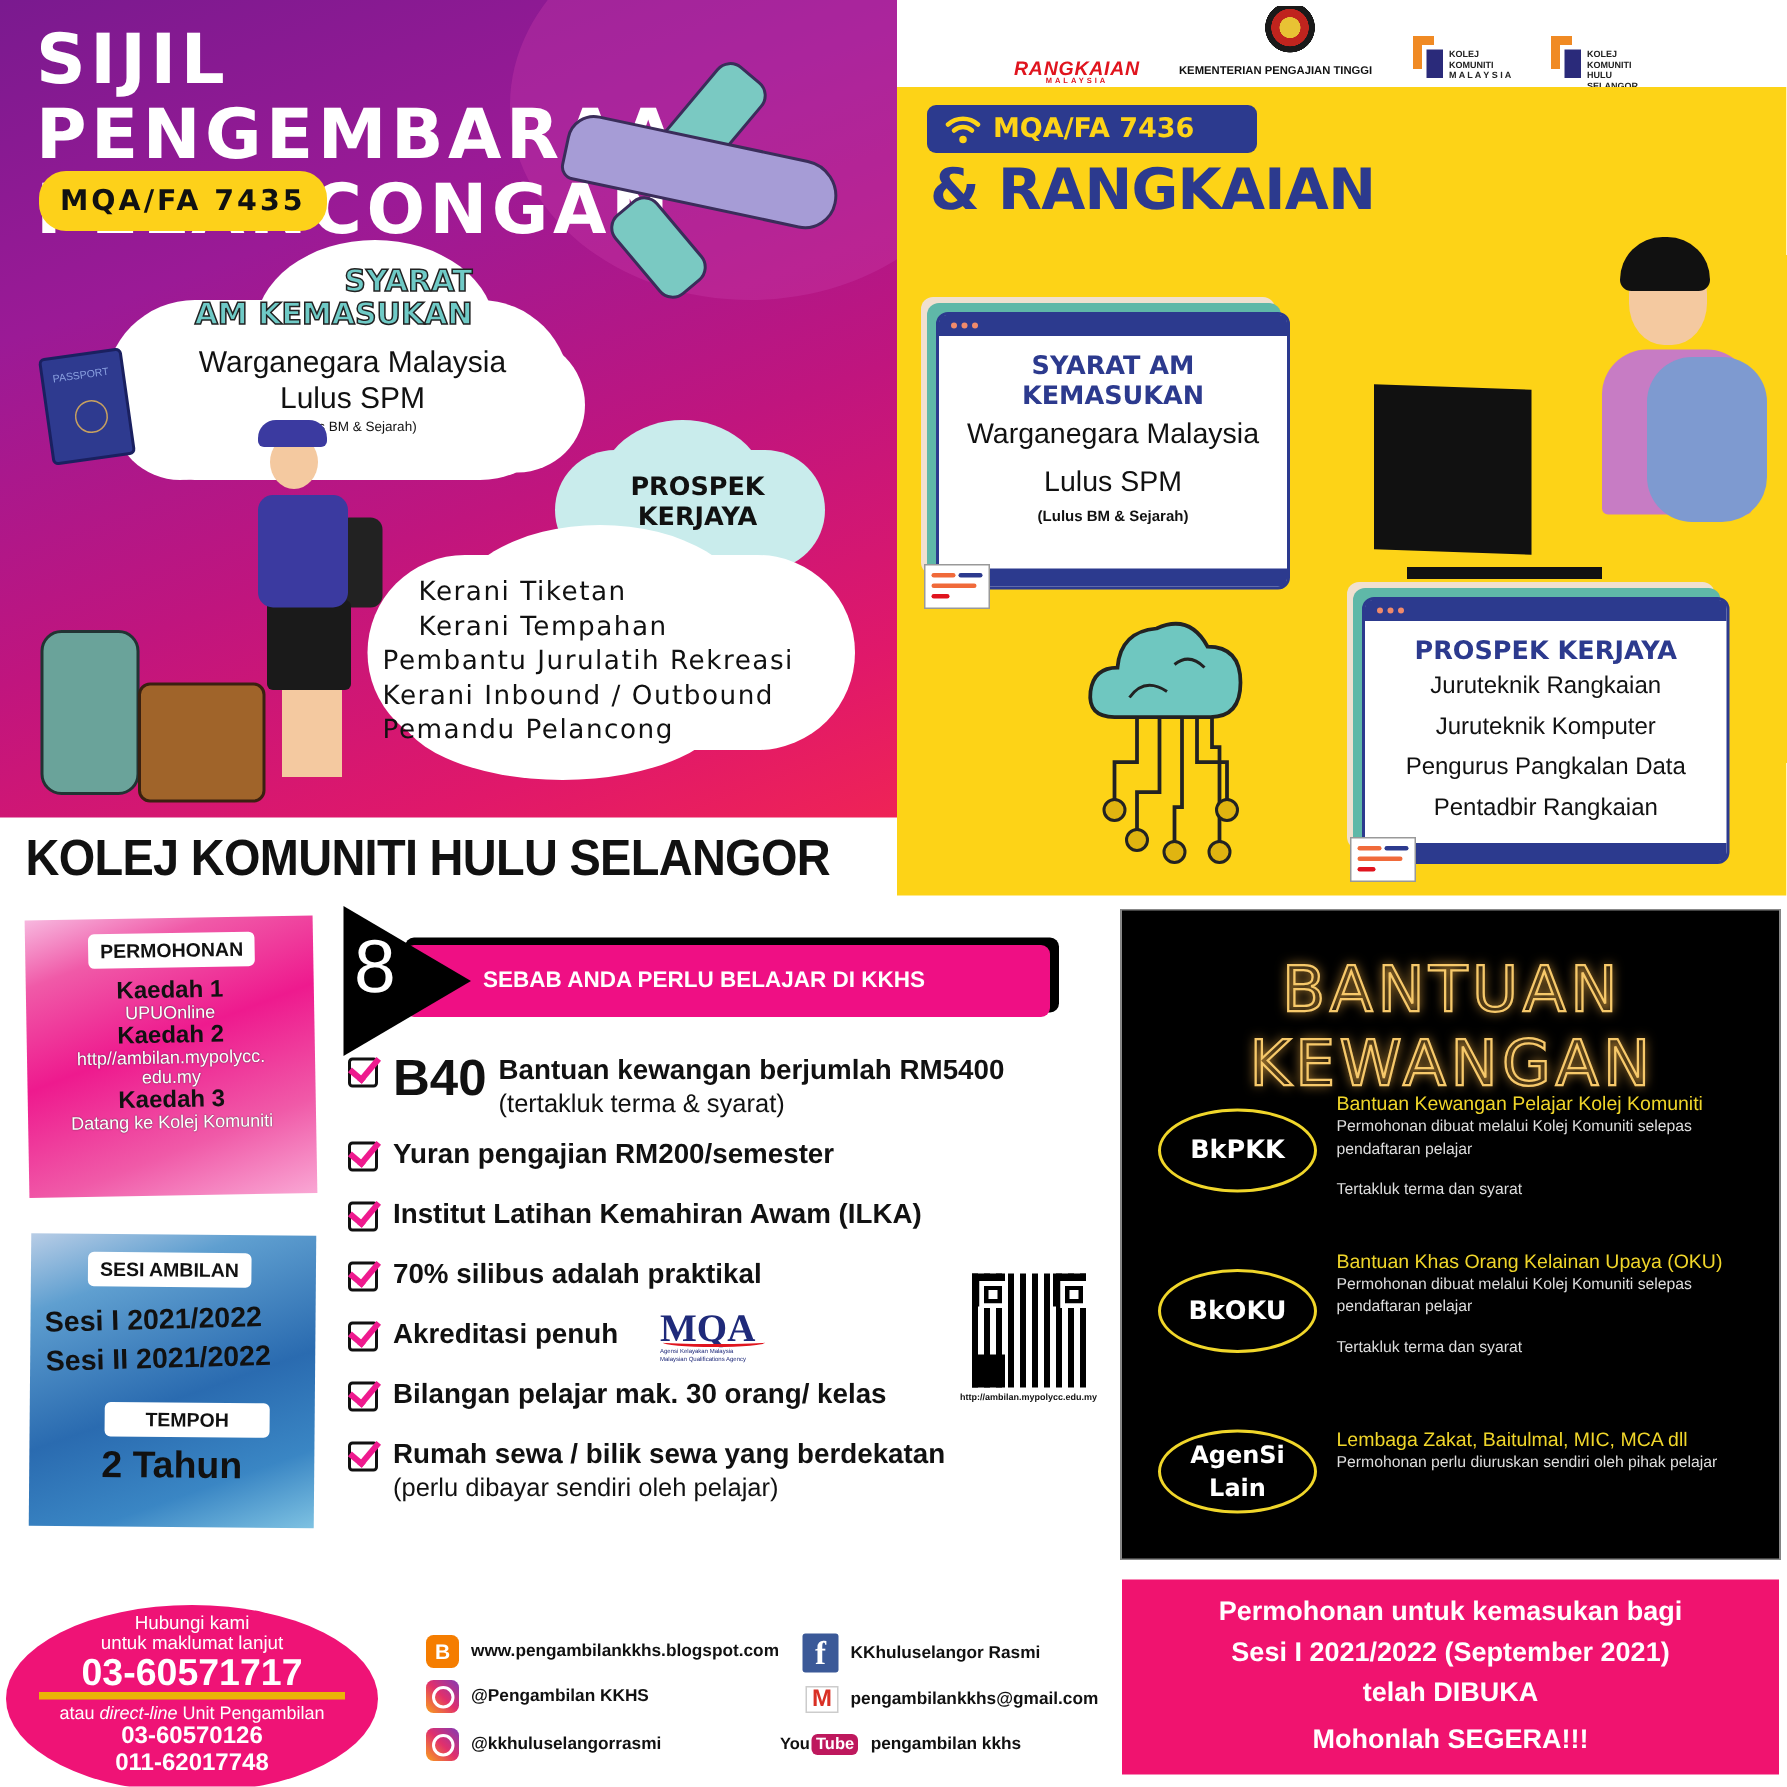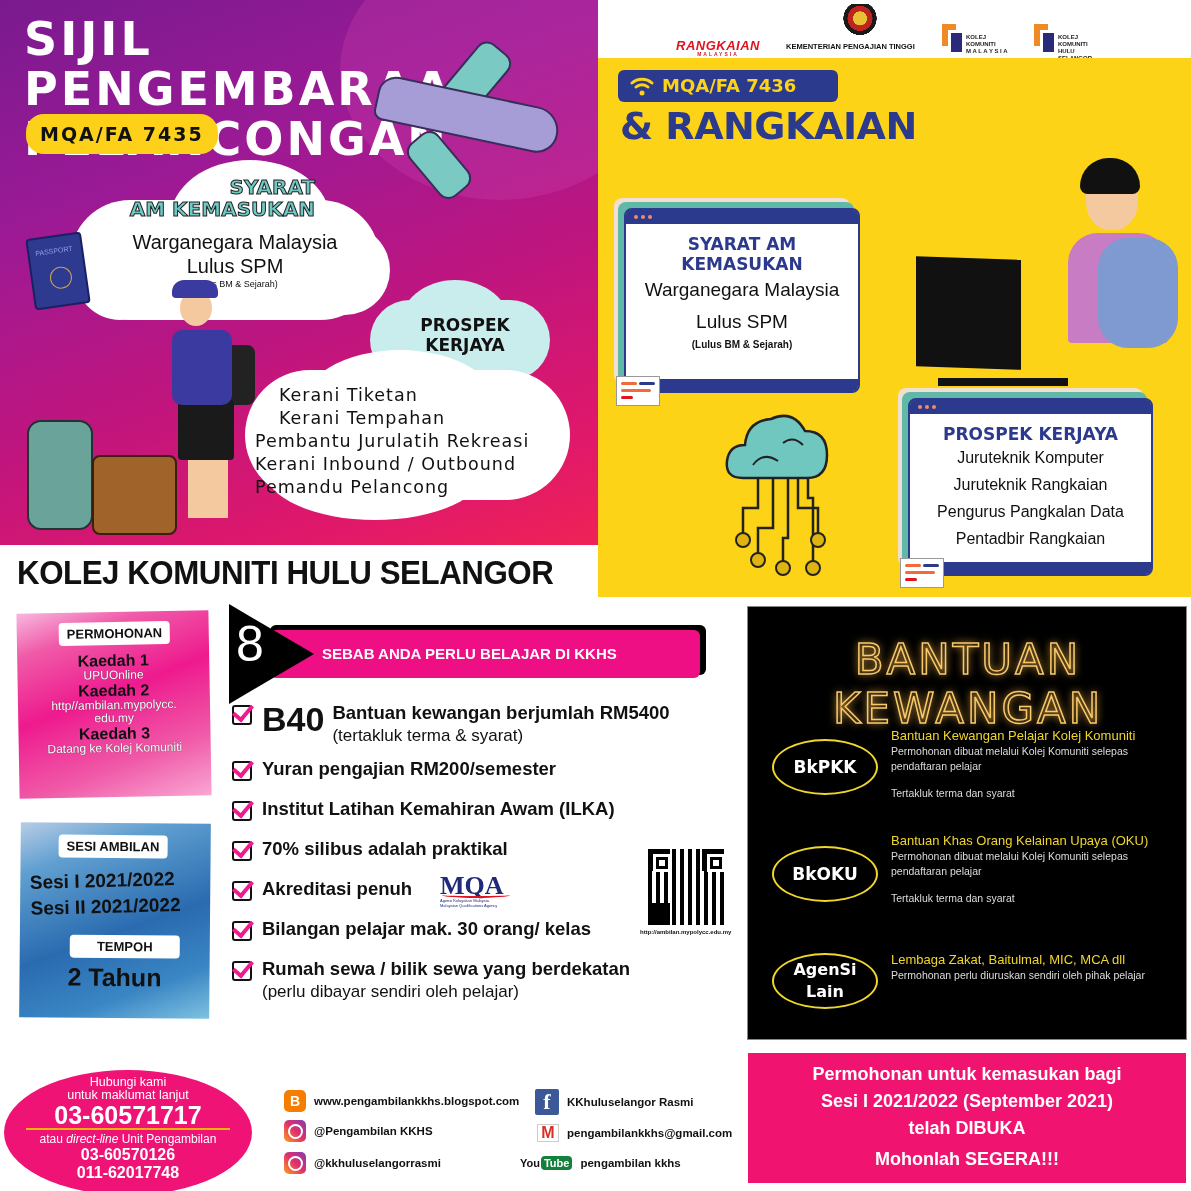--- a/index.html
+++ b/index.html
@@ -141,34 +141,34 @@
   .bk-desc { color: #ddd; font-size: 10.5px; line-height: 15px; }
   .bk-note { color: #ddd; font-size: 10.5px; line-height: 15px; margin-top: 12px; }
 
   
   #announce { left: 748px; top: 1053px; width: 438px; height: 130px; background: #f0136f; color: #fff; font-weight: 700; text-align:center; font-size: 18px; line-height: 27px; padding-top: 8px; }
   #announce .l4 { margin-top: 4px; }
 
   
   #contact { left: 4px; top: 1070px; width: 248px; height: 125px; background: #ef1376; border-radius: 50%; color: #fff; text-align:center; }
   #contact .a { font-size: 12.5px; line-height: 13px; padding-top: 6px; }
-  #contact .big { font-size: 25px; font-weight: 700; line-height: 26px; border-bottom: 2px solid #eab308; margin: 0 22px; }
+  #contact .big { font-size: 25px; font-weight: 700; line-height: 26px; border-bottom: 5px solid #eab308; margin: 0 22px; }
   #contact .c { font-size: 12px; line-height: 14px; margin-top: 2px; }
   #contact .d { font-size: 16px; font-weight: 700; line-height: 18px; }
 
   
   .social { position:absolute; display:flex; align-items:center; font-size: 11.5px; font-weight: 700; color: #111; }
   .s-ico { width: 22px; height: 22px; border-radius: 5px; margin-right: 8px; display:flex; align-items:center; justify-content:center; color:#fff; font-weight: 900; font-size: 14px; flex:none; }
   .ico-blogger { background: #f57d00; }
   .ico-ig { background: linear-gradient(45deg, #f9a11b, #e1306c, #833ab4); }
   .ico-ig::before { content:""; width: 11px; height: 11px; border: 2px solid #fff; border-radius: 50%; }
   .ico-fb { background: #3b5998; width: 24px; height: 26px; border-radius: 2px; font-family: "Liberation Serif", serif; font-size: 22px; align-items:flex-end; }
   .ico-gmail { background: #fff; border: 1px solid #ccc; border-radius: 0; color: #d93025; font-size: 16px; height: 18px; width: 22px; }
   .ico-yt { width: auto; background: none; color: #111; font-size: 11px; margin-right: 8px; }
-  .ico-yt b { background: #15803d; color: #fff; border-radius: 4px; padding: 1px 3px; margin-left: 1px; }
+  .ico-yt b { background: #be185d; color: #fff; border-radius: 4px; padding: 1px 3px; margin-left: 1px; }
 </style>
 </head>
 <body>
 
 <section id="p1" class="abs">
   <div class="glow"></div>
   <div class="abs title">
     <div>SIJIL PENGEMBARAAN</div>
     <div>PELANCONGAN</div>
   </div>
@@ -311,22 +311,22 @@
     </svg>
 
   <div id="win2" class="win">
     <div class="bar">
         <i style="left:8px"></i>
         <i style="left:15px"></i>
         <i style="left:22px"></i>
       </div>
     <div class="head">PROSPEK KERJAYA</div>
     <div class="body">
+      <div>Juruteknik Rangkaian</div>
       <div>Juruteknik Komputer</div>
-      <div>Juruteknik Rangkaian</div>
       <div>Pengurus Pangkalan Data</div>
       <div>Pentadbir Rangkaian</div>
     </div>
     <div class="foot"></div>
   </div>
   <div class="mini-code" style="left:302px; top:500px;">
       <i style="left:4px;top:5px;width:16px;background:#f06a3a"></i>
       <i style="left:22px;top:5px;width:16px;background:#2c3a8e"></i>
       <i style="left:4px;top:12px;width:30px;background:#f06a3a"></i>
       <i style="left:4px;top:19px;width:12px;background:#e0141e"></i>

